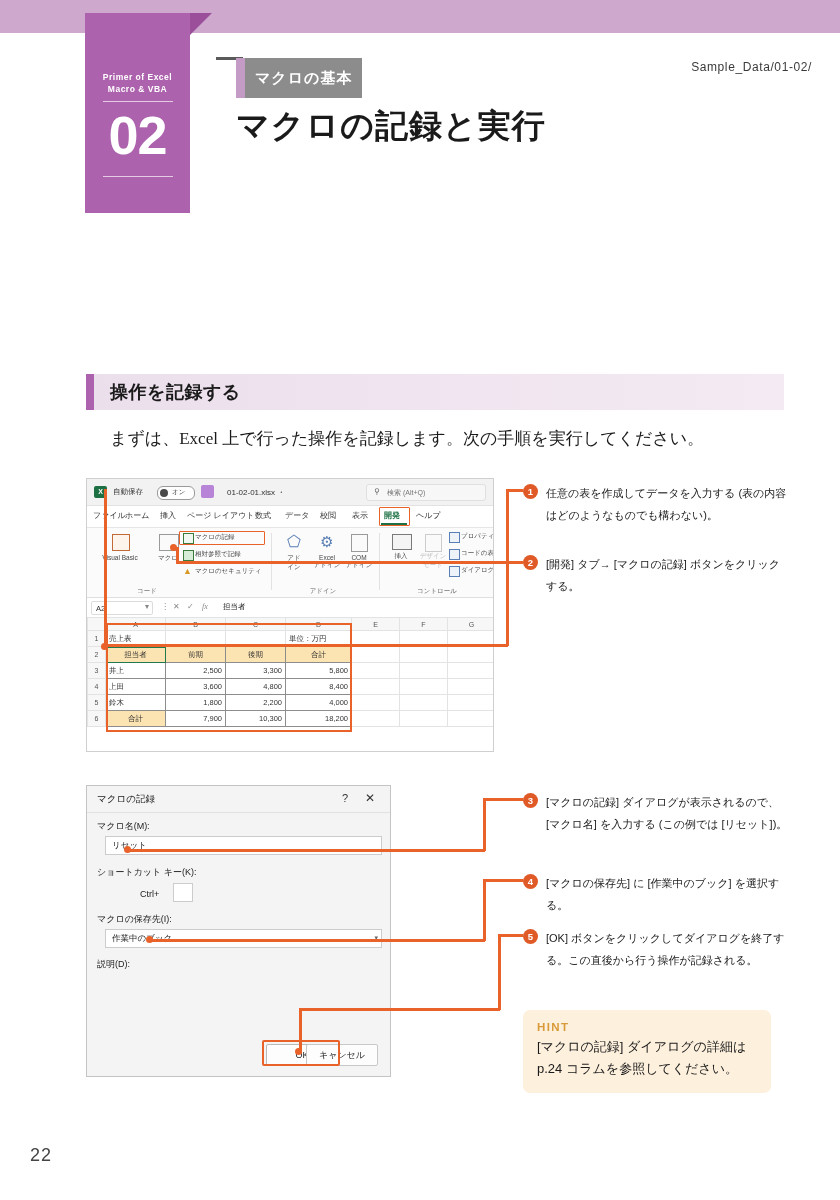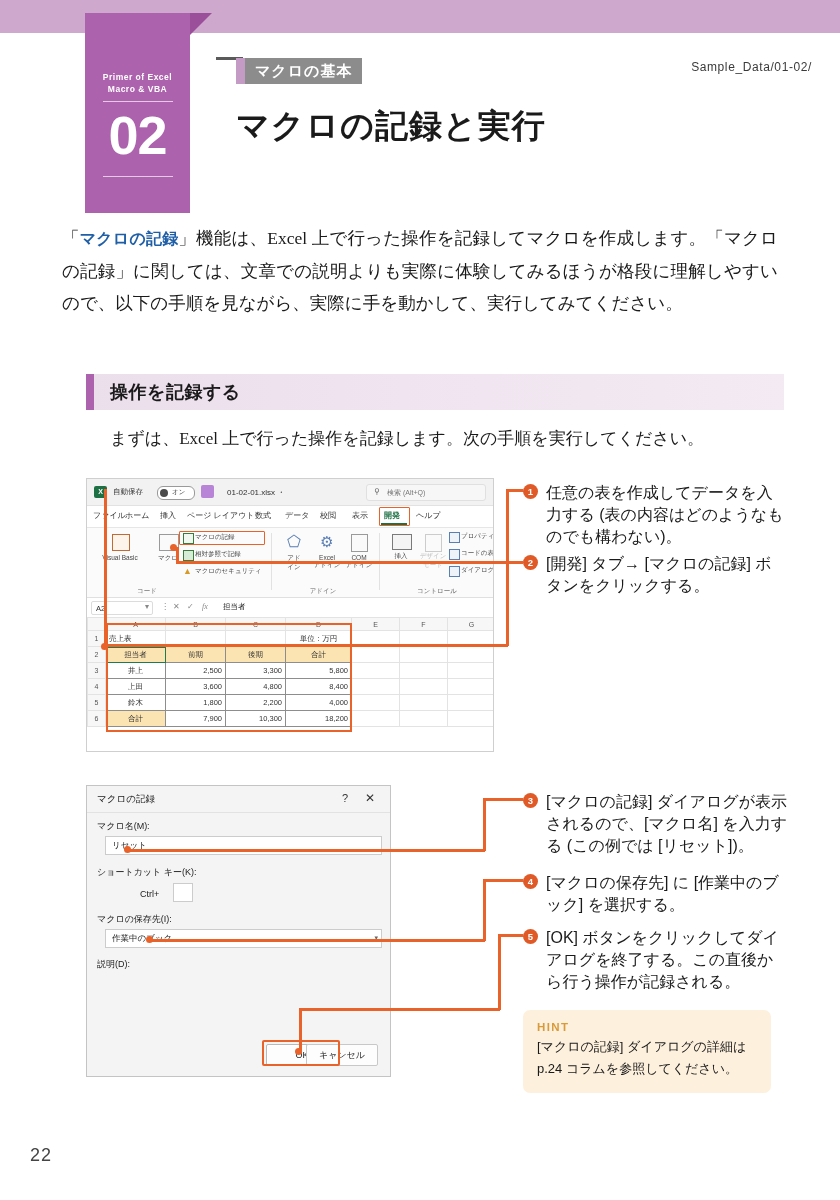--- a/index.html
+++ b/index.html
@@ -16,21 +16,21 @@
   .chapter-fold{position:absolute;left:190px;top:13px;width:0;height:0;
     border-left:22px solid #9b4f9b;border-bottom:22px solid transparent;}
   .chap-dash{position:absolute;left:131px;top:44px;width:27px;height:3px;background:#5a5a5a;}
   .chap-en{position:absolute;left:0;top:58px;width:105px;text-align:center;color:#ffffff;
     font-size:8.5px;font-weight:bold;letter-spacing:.5px;line-height:12px;}
   .chap-rule-top{position:absolute;left:18px;top:88px;width:70px;height:1px;background:#e3cbe3;}
   .chap-num{position:absolute;left:0;top:92px;width:105px;text-align:center;color:#ffffff;
     font-size:54px;font-weight:bold;line-height:60px;letter-spacing:-1px;}
   .chap-rule-bot{position:absolute;left:18px;top:163px;width:70px;height:1px;background:#e3cbe3;}
 
-  .kicker{position:absolute;left:236px;top:58px;height:26px;display:flex;align-items:stretch;}
+  .kicker{position:absolute;left:236px;top:58px;height:40px;display:flex;align-items:stretch;}
   .kicker-accent{width:9px;background:#c49bc4;}
   .kicker-body{background:#8c8c8c;color:#ffffff;font-size:15px;font-weight:bold;
     display:flex;align-items:center;padding:0 10px;letter-spacing:1px;}
   .sample-path{position:absolute;right:28px;top:60px;font-size:12px;color:#3a3a3a;letter-spacing:.6px;}
 
   .page-title{position:absolute;left:236px;top:104px;font-size:33px;font-weight:bold;
     letter-spacing:1px;color:#1a1a1a;font-family:"Liberation Sans","DejaVu Sans",sans-serif;}
 
   
   .lead{position:absolute;left:62px;top:222px;width:716px;
@@ -87,21 +87,21 @@
   .grid table{border-collapse:collapse;table-layout:fixed;width:408px;font-size:7.5px;}
   .grid td,.grid th{border:1px solid #e3e3e3;height:16px;padding:0 3px;box-sizing:border-box;font-weight:normal;color:#333;}
   .grid th.hdr{background:#f7f7f7;text-align:center;color:#555;font-size:7px;height:13px;}
   .grid td.rh{background:#f7f7f7;text-align:center;color:#555;width:18px;font-size:7px;}
   .c-corner{width:18px;background:#f7f7f7;}
   .cA{width:60px}.cB{width:60px}.cC{width:60px}.cD{width:66px}
   .cE{width:48px}.cF{width:48px}.cG{width:48px}
   .celltab{border:1px solid #8d8d8d !important;}
   .tan{background:#fce4b2;text-align:center;border:1px solid #8d8d8d !important;}
   .num{text-align:right;}
-  .ctr{text-align:center;}
+  .ctr{text-align:left;}
   .sel{outline:1.5px solid #1f7a4d;outline-offset:-1.5px;}
   .tbl-hl{position:absolute;left:19px;top:6px;width:246px;height:109px;border:2px solid #e8622a;box-sizing:border-box;pointer-events:none;}
 
   
   .dlg{position:absolute;left:86px;top:785px;width:305px;height:292px;background:#f4f4f4;
     border:1px solid #c4c4c4;box-sizing:border-box;font-size:9px;color:#222;}
   .dlg-bar{position:relative;height:26px;background:#f4f4f4;border-bottom:1px solid #e2e2e2;}
   .dlg-title{position:absolute;left:10px;top:7px;font-size:9.5px;}
   .dlg-help{position:absolute;right:42px;top:6px;font-size:11px;color:#333;}
   .dlg-close{position:absolute;right:15px;top:5px;font-size:12px;color:#333;}
@@ -112,21 +112,21 @@
   .dlg-ctrl{position:absolute;font-size:9px;}
   .dlg-btn{position:absolute;height:22px;background:#fdfdfd;border:1px solid #c8c8c8;border-radius:2px;
     display:flex;align-items:center;justify-content:center;font-size:9px;color:#222;box-sizing:border-box;}
   .dlg-btn.primary{border:1px solid #b9b9b9;box-shadow:inset 0 0 0 1px #ffffff;}
   .ok-hl{position:absolute;left:176px;top:255px;width:78px;height:26px;border:2px solid #e8622a;box-sizing:border-box;border-radius:2px;}
 
   
   .callout{position:absolute;width:265px;display:flex;gap:8px;}
   .cnum{flex:0 0 auto;width:15px;height:15px;border-radius:50%;background:#e05a28;color:#fff;
     font-size:9.5px;font-weight:bold;display:flex;align-items:center;justify-content:center;margin-top:2px;}
-  .ctext{font-size:16px;line-height:22px;color:#1a1a1a;letter-spacing:0;}
+  .ctext{font-size:11px;line-height:22px;color:#1a1a1a;letter-spacing:0;}
 
   .hint{position:absolute;left:523px;top:1010px;width:248px;background:#fdf0dd;border-radius:7px;
     padding:11px 2px 13px 14px;box-sizing:border-box;}
   .hint-t{font-size:11.5px;font-weight:bold;color:#d99b3a;letter-spacing:1.4px;margin-bottom:3px;}
   .hint-b{font-size:13px;line-height:22px;color:#1a1a1a;}
 
   
   .ln{position:absolute;background:#e8622a;}
   .dot{position:absolute;width:7px;height:7px;border-radius:50%;background:#e8622a;}
 
@@ -150,23 +150,20 @@
   </div>
   <div class="chapter-fold"></div>
 
   <div class="kicker">
     <div class="kicker-accent"></div>
     <div class="kicker-body">マクロの基本</div>
   </div>
   <div class="sample-path">Sample_Data/01-02/</div>
   <div class="page-title">マクロの記録と実行</div>
 
-  <div class="lead">
-    <span>「</span><span class="hl">マクロの記録</span><span>」機能は、Excel 上で行った操作を記録してマクロを作成します。「マクロの記録」に関しては、文章での説明よりも実際に体験してみるほうが格段に理解しやすいので、以下の手順を見ながら、実際に手を動かして、実行してみてください。</span>
-  </div>
 
   <div class="sec"></div>
   <div class="sec-accent"></div>
   <div class="sec-title">操作を記録する</div>
   <div class="sub-lead">まずは、Excel 上で行った操作を記録します。次の手順を実行してください。</div>
 
   <div class="xl">
 
     <div class="xl-title">
       <div class="xl-logo">X</div>

